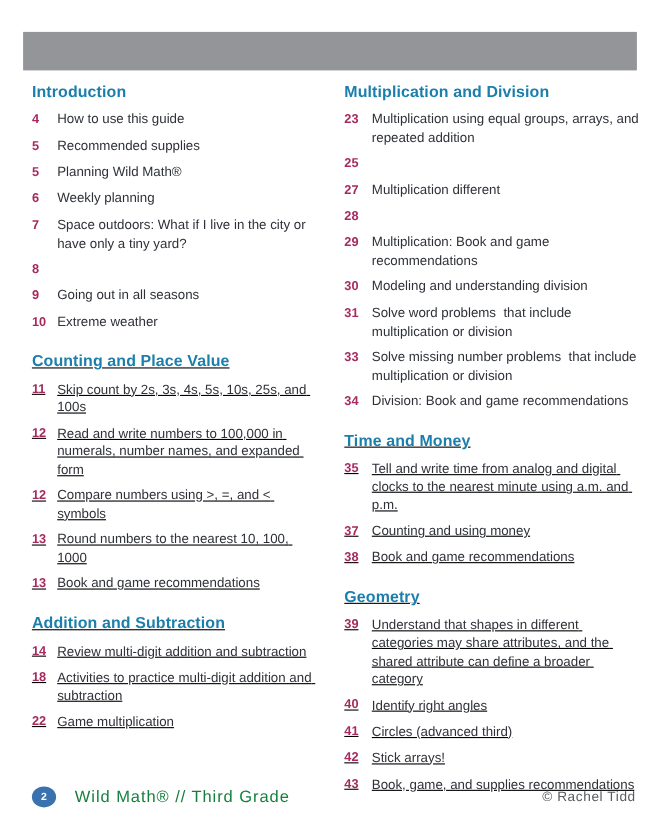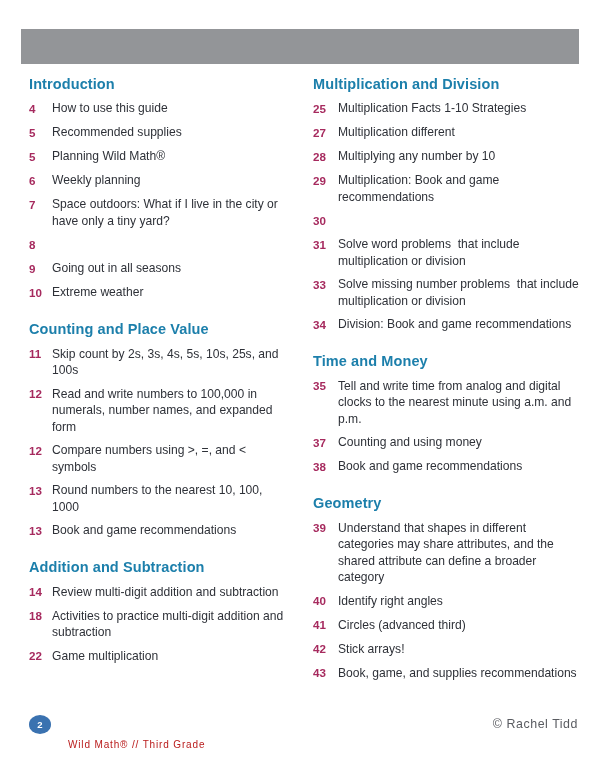--- a/index.html
+++ b/index.html
@@ -50,20 +50,21 @@
   .col-right {
     width: 300px;
     padding-left: 13px;
     padding-right: 16px;
   }
   .section {
     margin-bottom: 0;
   }
   .section + .section {
     margin-top: 20px;
+    text-decoration: underline;
   }
   .section-title {
     color: #1C7FAB;
     font-size: 14.5px;
     font-weight: bold;
     letter-spacing: 0.1px;
     margin: 0 0 7px 0;
     line-height: 1.2;
   }
   .entry {
@@ -118,25 +119,24 @@
     font-weight: bold;
     display: flex;
     align-items: center;
     justify-content: center;
     line-height: 1;
   }
   .footer-title {
     position: absolute;
     left: 68px;
     top: 5px;
-    color: #b91c1c;
-    font-size: 10px;
+    color: #15803d;
+    font-size: 15px;
     letter-spacing: 0.85px;
     line-height: 17px;
-    margin-top: 20px;
   }
   .footer-copyright {
     position: absolute;
     right: 22px;
     top: 5px;
     color: #595B60;
     font-size: 12.4px;
     letter-spacing: 0.55px;
     line-height: 17px;
   }
@@ -220,37 +220,40 @@
           <div class="entry">
             <span class="entry-page">22</span>
             <span class="entry-text">Game multiplication</span>
           </div>
         </div>
       </div>
     <div class="col col-right">
         <div class="section">
           <div class="section-title">Multiplication and Division</div>
           <div class="entry">
+            <span class="entry-page">23</span>
+            <span class="entry-text">Multiplication using equal groups, arrays, and repeated addition</span>
+          </div>
+          <div class="entry">
             <span class="entry-page">25</span>
-            <span class="entry-text">Multiplication Facts 1-10 Strategies</span>
           </div>
           <div class="entry">
             <span class="entry-page">27</span>
             <span class="entry-text">Multiplication different</span>
           </div>
           <div class="entry">
             <span class="entry-page">28</span>
-            <span class="entry-text">Multiplying any number by 10</span>
           </div>
           <div class="entry">
             <span class="entry-page">29</span>
             <span class="entry-text">Multiplication: Book and game recommendations</span>
           </div>
           <div class="entry">
             <span class="entry-page">30</span>
+            <span class="entry-text">Modeling and understanding division</span>
           </div>
           <div class="entry">
             <span class="entry-page">31</span>
             <span class="entry-text">Solve word problems  that include multiplication or division</span>
           </div>
           <div class="entry">
             <span class="entry-page">33</span>
             <span class="entry-text">Solve missing number problems  that include multiplication or division</span>
           </div>
           <div class="entry">

